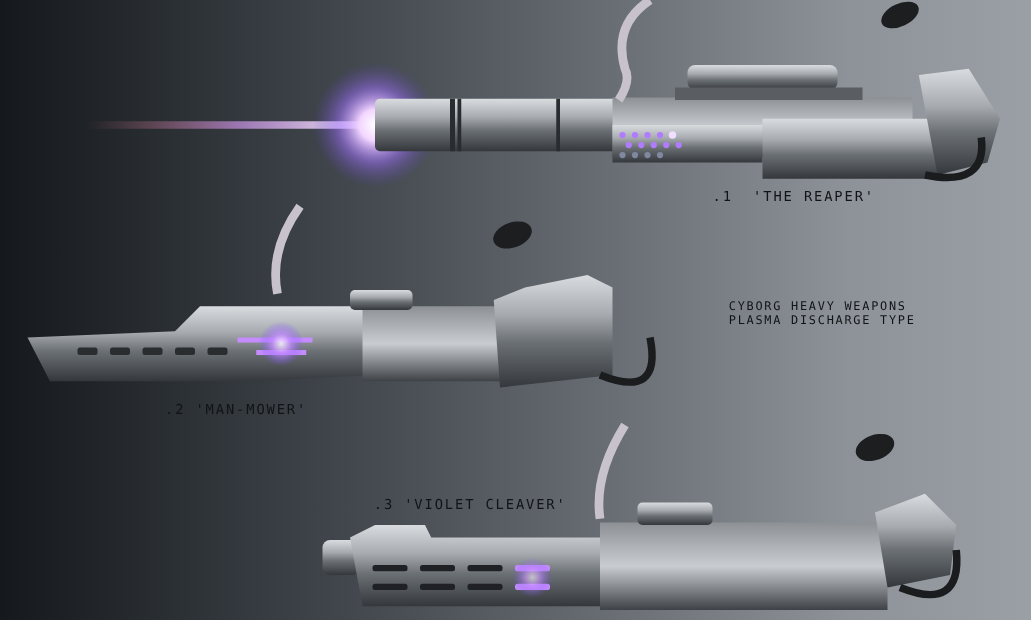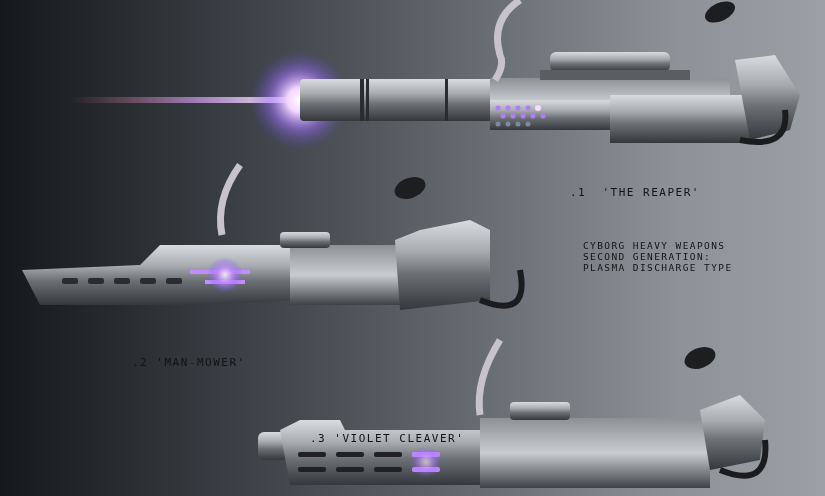--- a/index.html
+++ b/index.html
@@ -1,20 +1,20 @@
 <!DOCTYPE html>
 <html><head>
 <meta charset="utf-8">
 <style>
   html,body{margin:0;padding:0;}
   body{width:825px;height:496px;overflow:hidden;position:relative;
     background:linear-gradient(90deg,#15181c 0%,#2c3136 18%,#4a5056 40%,#6c7278 62%,#8c9298 82%,#9aa0a5 100%);
     font-family:"DejaVu Sans Mono","Liberation Mono",monospace;}
   .canvas{position:absolute;left:0;top:0;width:825px;height:496px;}
-  .label{position:absolute;color:#111417;font-size:11px;letter-spacing:1.5px;white-space:pre;line-height:1;margin-top:35px;}
+  .label{position:absolute;color:#111417;font-size:11px;letter-spacing:1.5px;white-space:pre;line-height:1;}
   .spec{position:absolute;left:583px;top:226px;color:#111417;font-size:9.5px;letter-spacing:1.4px;line-height:11px;margin-top:14px;}
   .spec div{white-space:pre;}
 </style>
 </head>
 <body>
 
 <svg class="canvas" viewBox="0 0 825 496" xmlns="http://www.w3.org/2000/svg">
   <defs>
     <linearGradient id="metal" x1="0" y1="0" x2="0" y2="1">
       <stop offset="0" stop-color="#d9dcdf"></stop>
@@ -124,19 +124,18 @@
     <rect x="510" y="402" width="60" height="18" rx="4" fill="url(#metal)"></rect>
     <path d="M700 410 L740 395 L765 420 L760 460 L710 470 Z" fill="url(#metal)"></path>
     <path d="M720 470 Q770 490 765 440" stroke="#1a1c1e" stroke-width="6" fill="none"></path>
     <ellipse cx="700" cy="358" rx="16" ry="10" fill="#1c1e20" transform="rotate(-20 700 358)"></ellipse>
     <path d="M500 340 Q475 380 480 415" stroke="#c8c2cc" stroke-width="7" fill="none"></path>
   </g>
 </svg>
 
 <div class="label" style="left:570px;top:152px;">.1  'THE REAPER'</div>
 <div class="label" style="left:132px;top:322px;">.2 'MAN-MOWER'</div>
-<div class="label" style="left:310px;top:398px;">.3 'VIOLET CLEAVER'</div>
+<div class="label" style="left:299px;top:398px;">.3 'VIOLET CLEAVER'</div>
 
 <div class="spec">
   <div>CYBORG HEAVY WEAPONS</div>
-  <div>SECOND GENERATION:</div>
   <div>PLASMA DISCHARGE TYPE</div>
 </div>
 
 </body></html>

